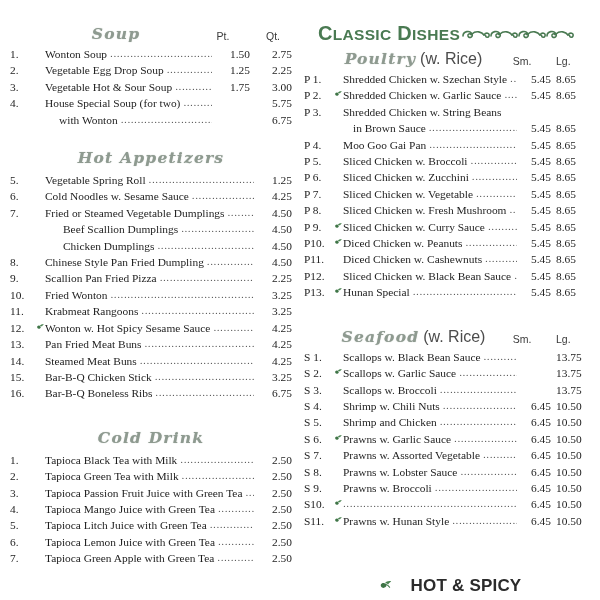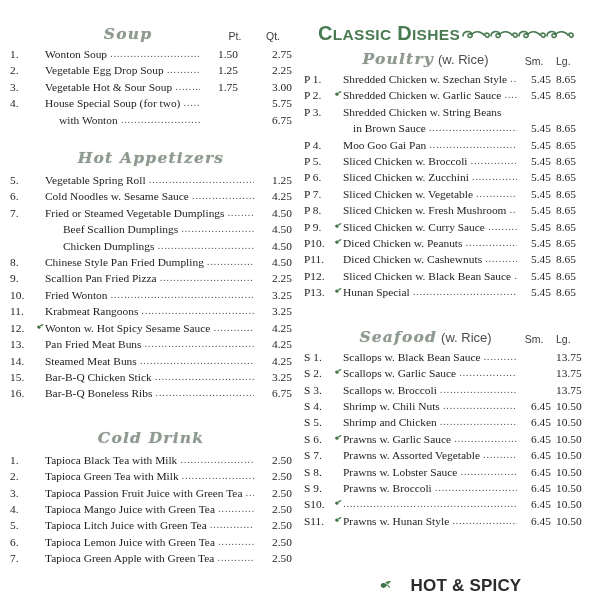--- a/index.html
+++ b/index.html
@@ -42,28 +42,29 @@
     white-space:nowrap;
   }
   .classic-title .cap{font-size:20px;}
   .classic-title .sc{font-size:15.5px;}
   .flourish{flex:1;height:16px;overflow:hidden;display:block;}
 
   
   .sec-head-row{
     display:flex;align-items:flex-end;
     margin:0 0 3px 0;
+    gap:12px;
   }
   .sec-head-row .name{
     flex:1;text-align:center;padding-left:30px;
   }
   .sub{
     font-family:"Liberation Sans", sans-serif;
     font-style:normal;font-weight:normal;
-    font-size:13px;color:#4c4c4c;letter-spacing:0;
+    font-size:16px;color:#4c4c4c;letter-spacing:0;
     text-shadow:none;
   }
   .colhead{
     font-family:"Liberation Sans", sans-serif;
     font-size:10.5px;color:#3a3a3a;
     width:38px;text-align:center;
     padding-bottom:1px;
   }
 
   
@@ -93,21 +94,21 @@
     font-size:11.4px;
     color:#555;
     letter-spacing:.5px;
     position:relative;
     top:-1px;
   }
   .row .p1,.row .p2{
     flex:0 0 38px;width:38px;text-align:right;
     font-size:11.4px;
   }
-  .row .p2{padding-left:16px;}
+  .row .p2{padding-left:4px;}
   .sub-indent{flex:0 0 44px;width:44px;}
   .cont-indent{flex:0 0 40px;width:40px;}
 
   
   .col-right .row .p1,.col-right .row .p2{flex:0 0 34px;width:34px;}
   .col-right .row .p2{text-align:left;padding-left:5px;}
   .col-right .colhead{width:34px;}
   .col-right .colhead.lg{text-align:left;padding-left:5px;}
 
   .block-gap{height:20px;}

